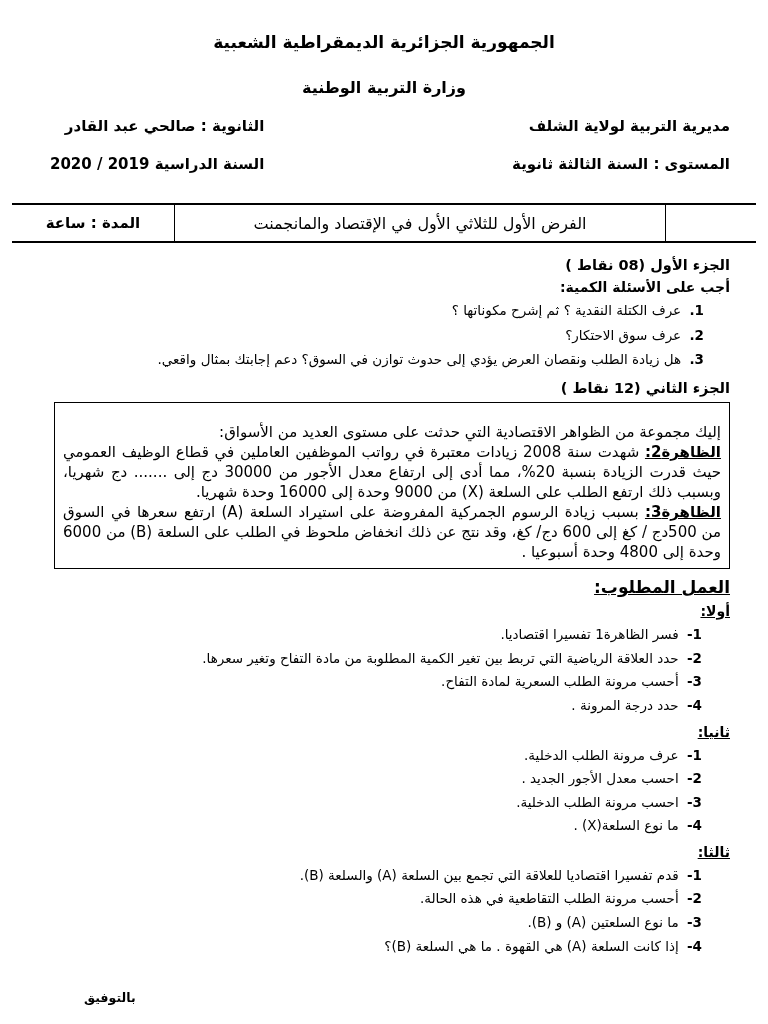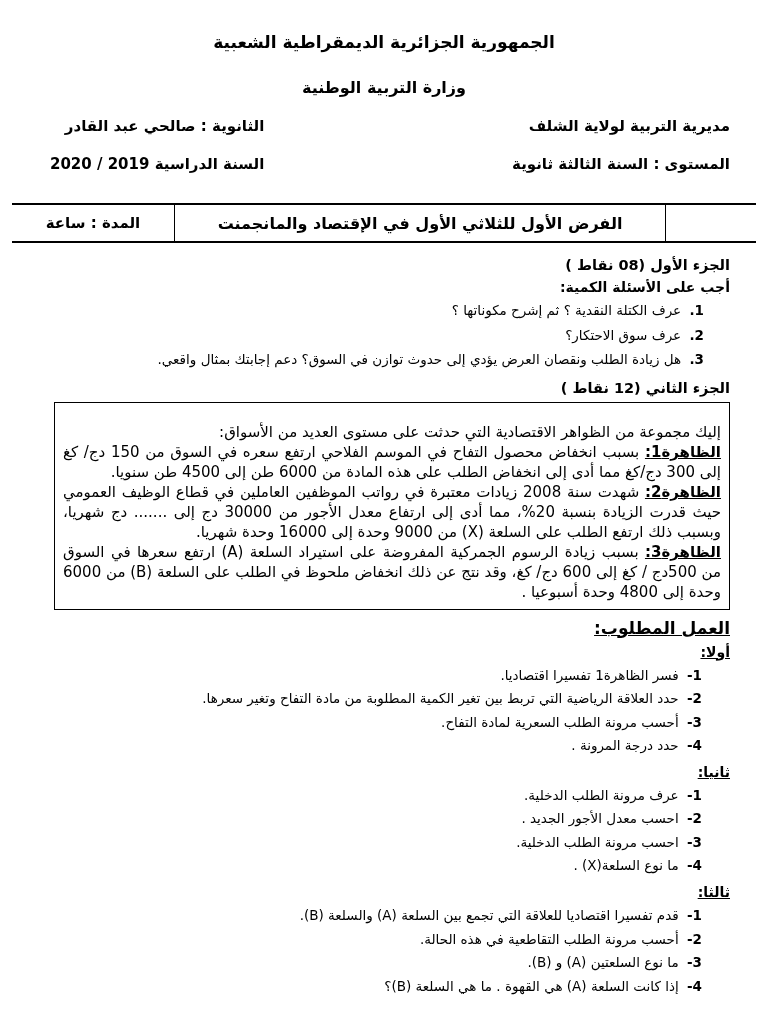--- a/index.html
+++ b/index.html
@@ -50,21 +50,21 @@
   }
   .tb-spacer {
     width: 90px;
     border-left: 1.5px solid #000;
   }
   .tb-title {
     flex: 1;
     display: flex;
     align-items: center;
     justify-content: center;
-    font-weight: bold;
+    font-weight: normal;
     font-size: 16px;
     border-left: 1.5px solid #000;
     padding: 4px 19px;
   }
   .tb-duration {
     width: 150px;
     display: flex;
     align-items: center;
     justify-content: center;
     font-weight: bold;
@@ -177,24 +177,20 @@
       <span class="num">3.</span>
       <span>هل زيادة الطلب ونقصان العرض يؤدي إلى حدوث توازن في السوق؟ دعم إجابتك بمثال واقعي.</span>
     </p>
   </div>
 
   <p class="part-heading">الجزء الثاني (12 نقاط )</p>
 
   <div class="phen-box">
     <p>إليك مجموعة من الظواهر الاقتصادية التي حدثت على مستوى العديد من الأسواق:</p>
     <p>
-      <span class="phen-label">الظاهرة1:</span>
-      <span>بسبب انخفاض محصول التفاح في الموسم الفلاحي ارتفع سعره في السوق من 150 دج/ كغ  إلى 300 دج/كغ مما أدى إلى انخفاض الطلب على هذه المادة من 6000 طن إلى 4500 طن سنويا.</span>
-    </p>
-    <p>
       <span class="phen-label">الظاهرة2:</span>
       <span>شهدت سنة 2008 زيادات معتبرة في رواتب الموظفين العاملين في قطاع  الوظيف العمومي حيث قدرت الزيادة بنسبة 20%، مما أدى إلى ارتفاع معدل الأجور من 30000 دج إلى ....... دج شهريا، وبسبب ذلك ارتفع الطلب على السلعة (X) من 9000 وحدة إلى 16000 وحدة شهريا.</span>
     </p>
     <p>
       <span class="phen-label">الظاهرة3:</span>
       <span>بسبب زيادة الرسوم الجمركية المفروضة على استيراد السلعة (A) ارتفع سعرها في السوق من 500دج / كغ إلى 600 دج/ كغ، وقد نتج عن ذلك انخفاض ملحوظ في الطلب على السلعة (B) من 6000 وحدة إلى 4800 وحدة أسبوعيا .</span>
     </p>
   </div>
 
   <p class="tasks-heading">العمل المطلوب:</p>

